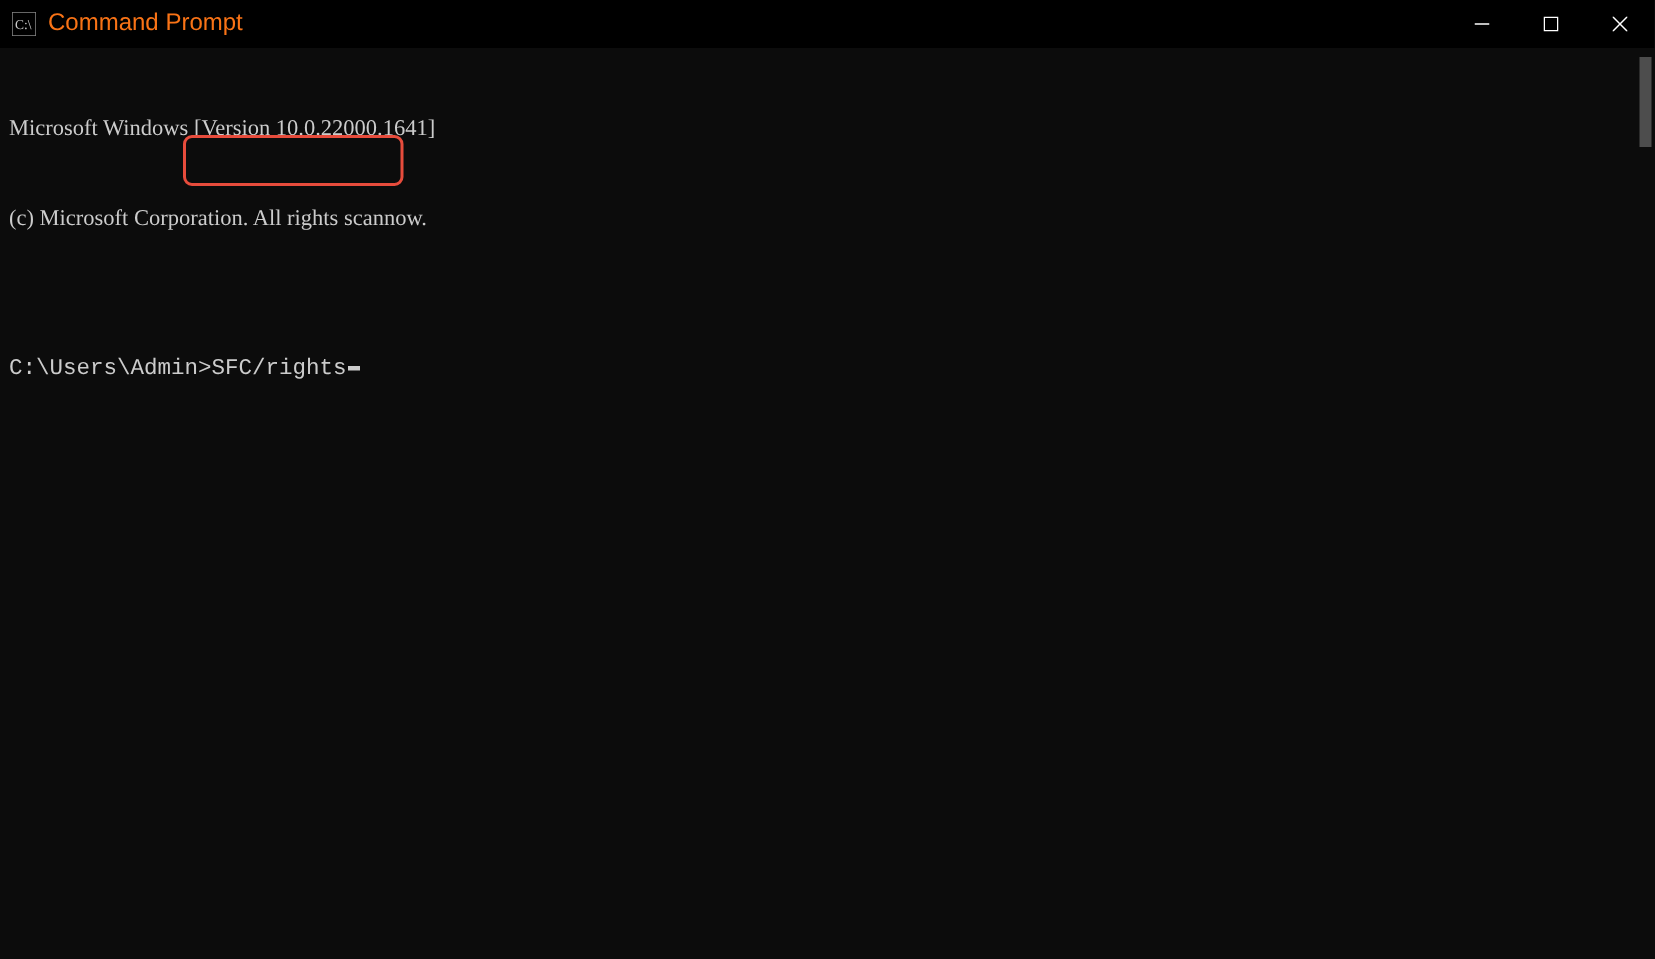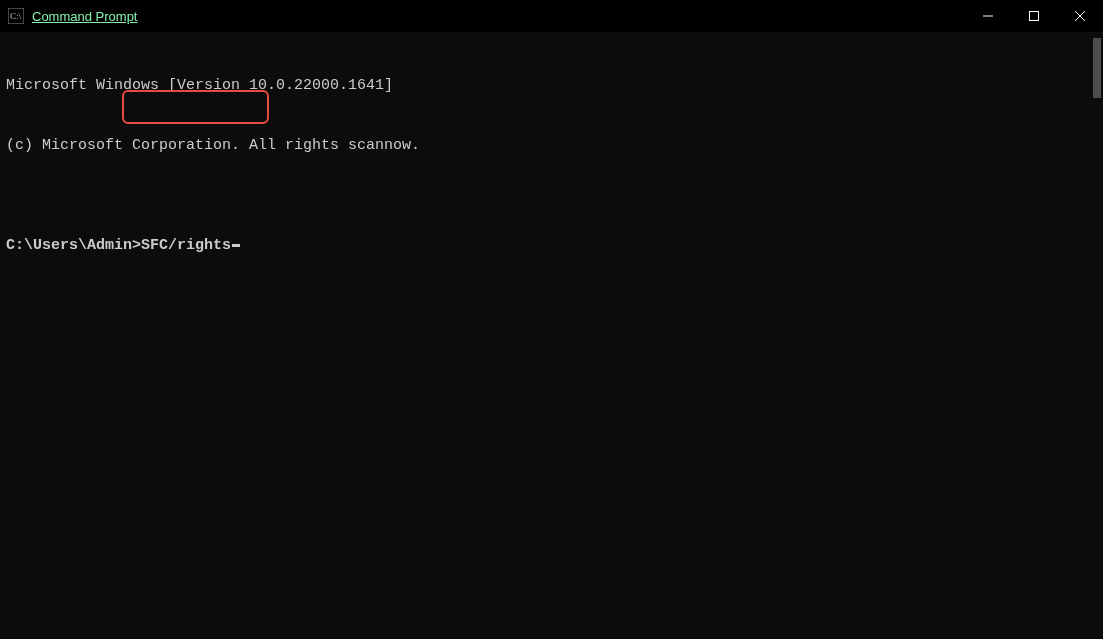--- a/index.html
+++ b/index.html
@@ -35,23 +35,22 @@
       display: flex;
       align-items: center;
       justify-content: center;
     }
     .app-icon svg {
       width: 16px;
       height: 16px;
     }
     .title-text {
       font-family: 'Segoe UI', Tahoma, sans-serif;
-      font-size: 13px;
-      color: #86efac;
-      text-decoration: underline;
+      font-size: 16px;
+      color: #f97316;
     }
     .titlebar-controls {
       display: flex;
       height: 100%;
     }
     .control-btn {
       width: 46px;
       height: 32px;
       display: flex;
       align-items: center;
@@ -67,25 +66,25 @@
       padding: 4px 6px;
       color: #cccccc;
       font-size: 15px;
       line-height: 20px;
       white-space: pre;
       position: relative;
       height: calc(100% - 32px);
     }
     .line {
       display: block;
+      font-family: Liberation Serif, serif;
     }
     .prompt-line {
       display: flex;
       align-items: center;
-      font-weight: bold;
     }
     .highlight-box {
       position: absolute;
       border: 2px solid #e74c3c;
       border-radius: 6px;
       pointer-events: none;
     }
     .cursor {
       display: inline-block;
       width: 8px;

